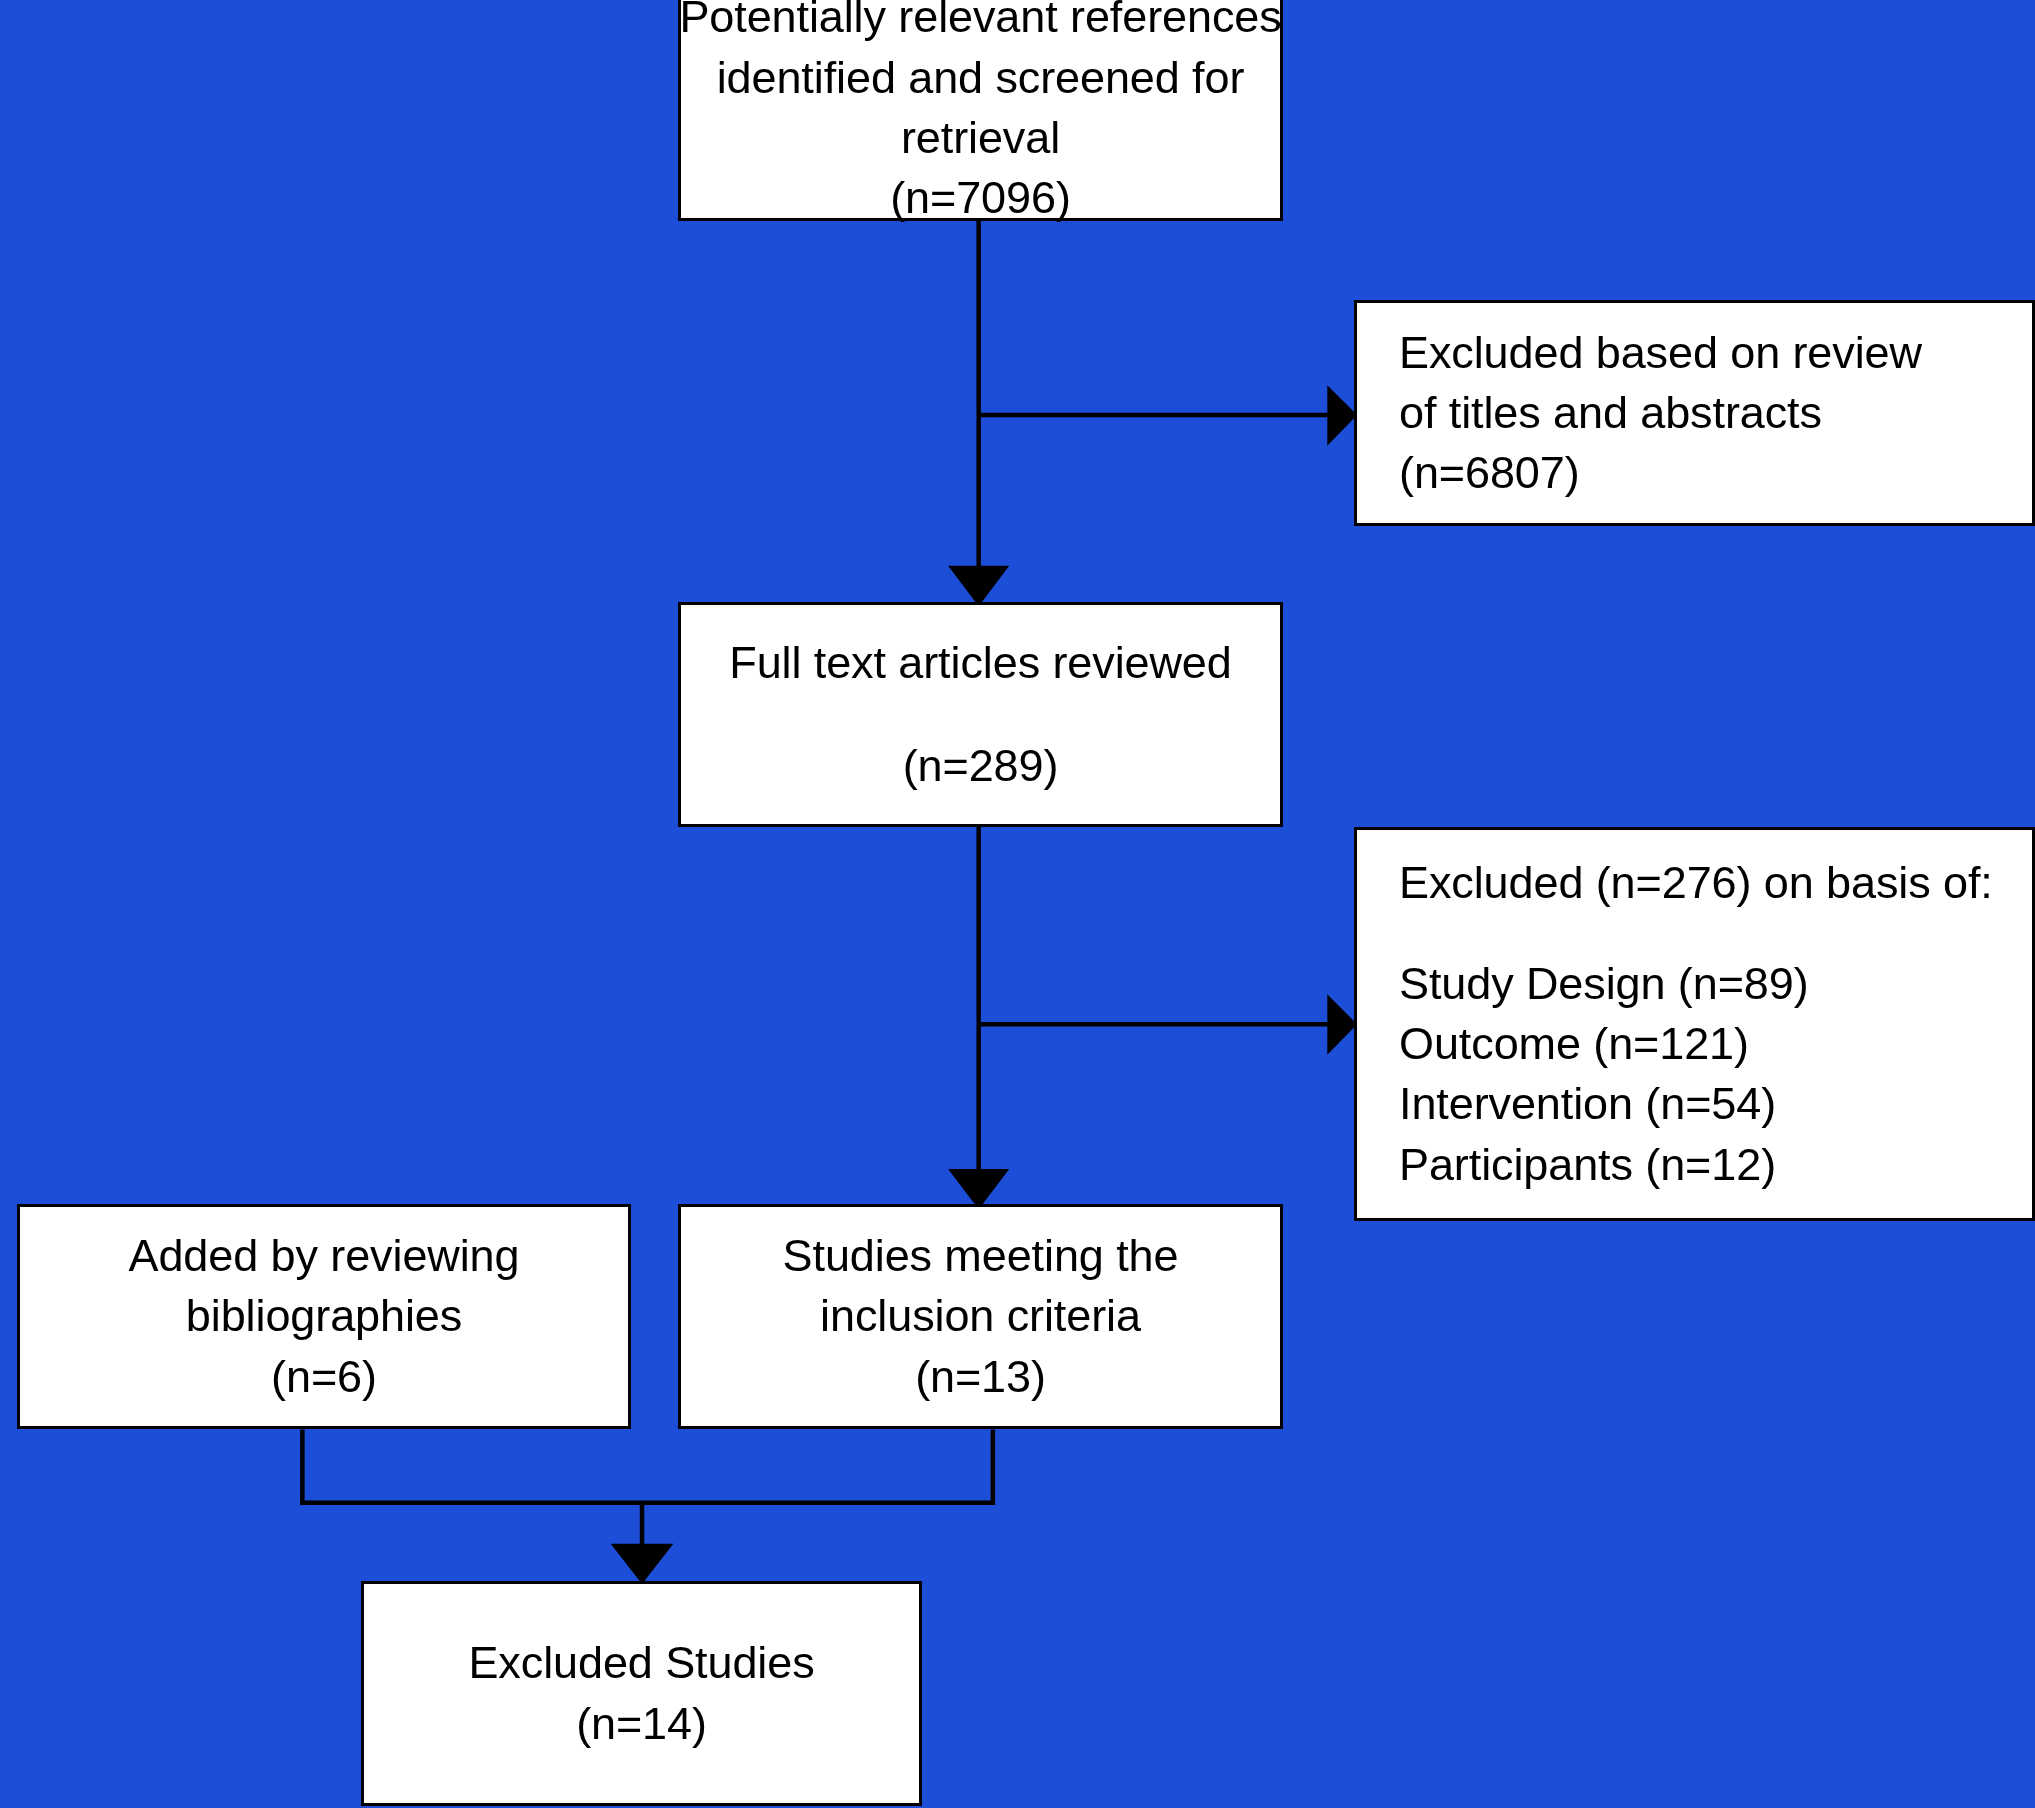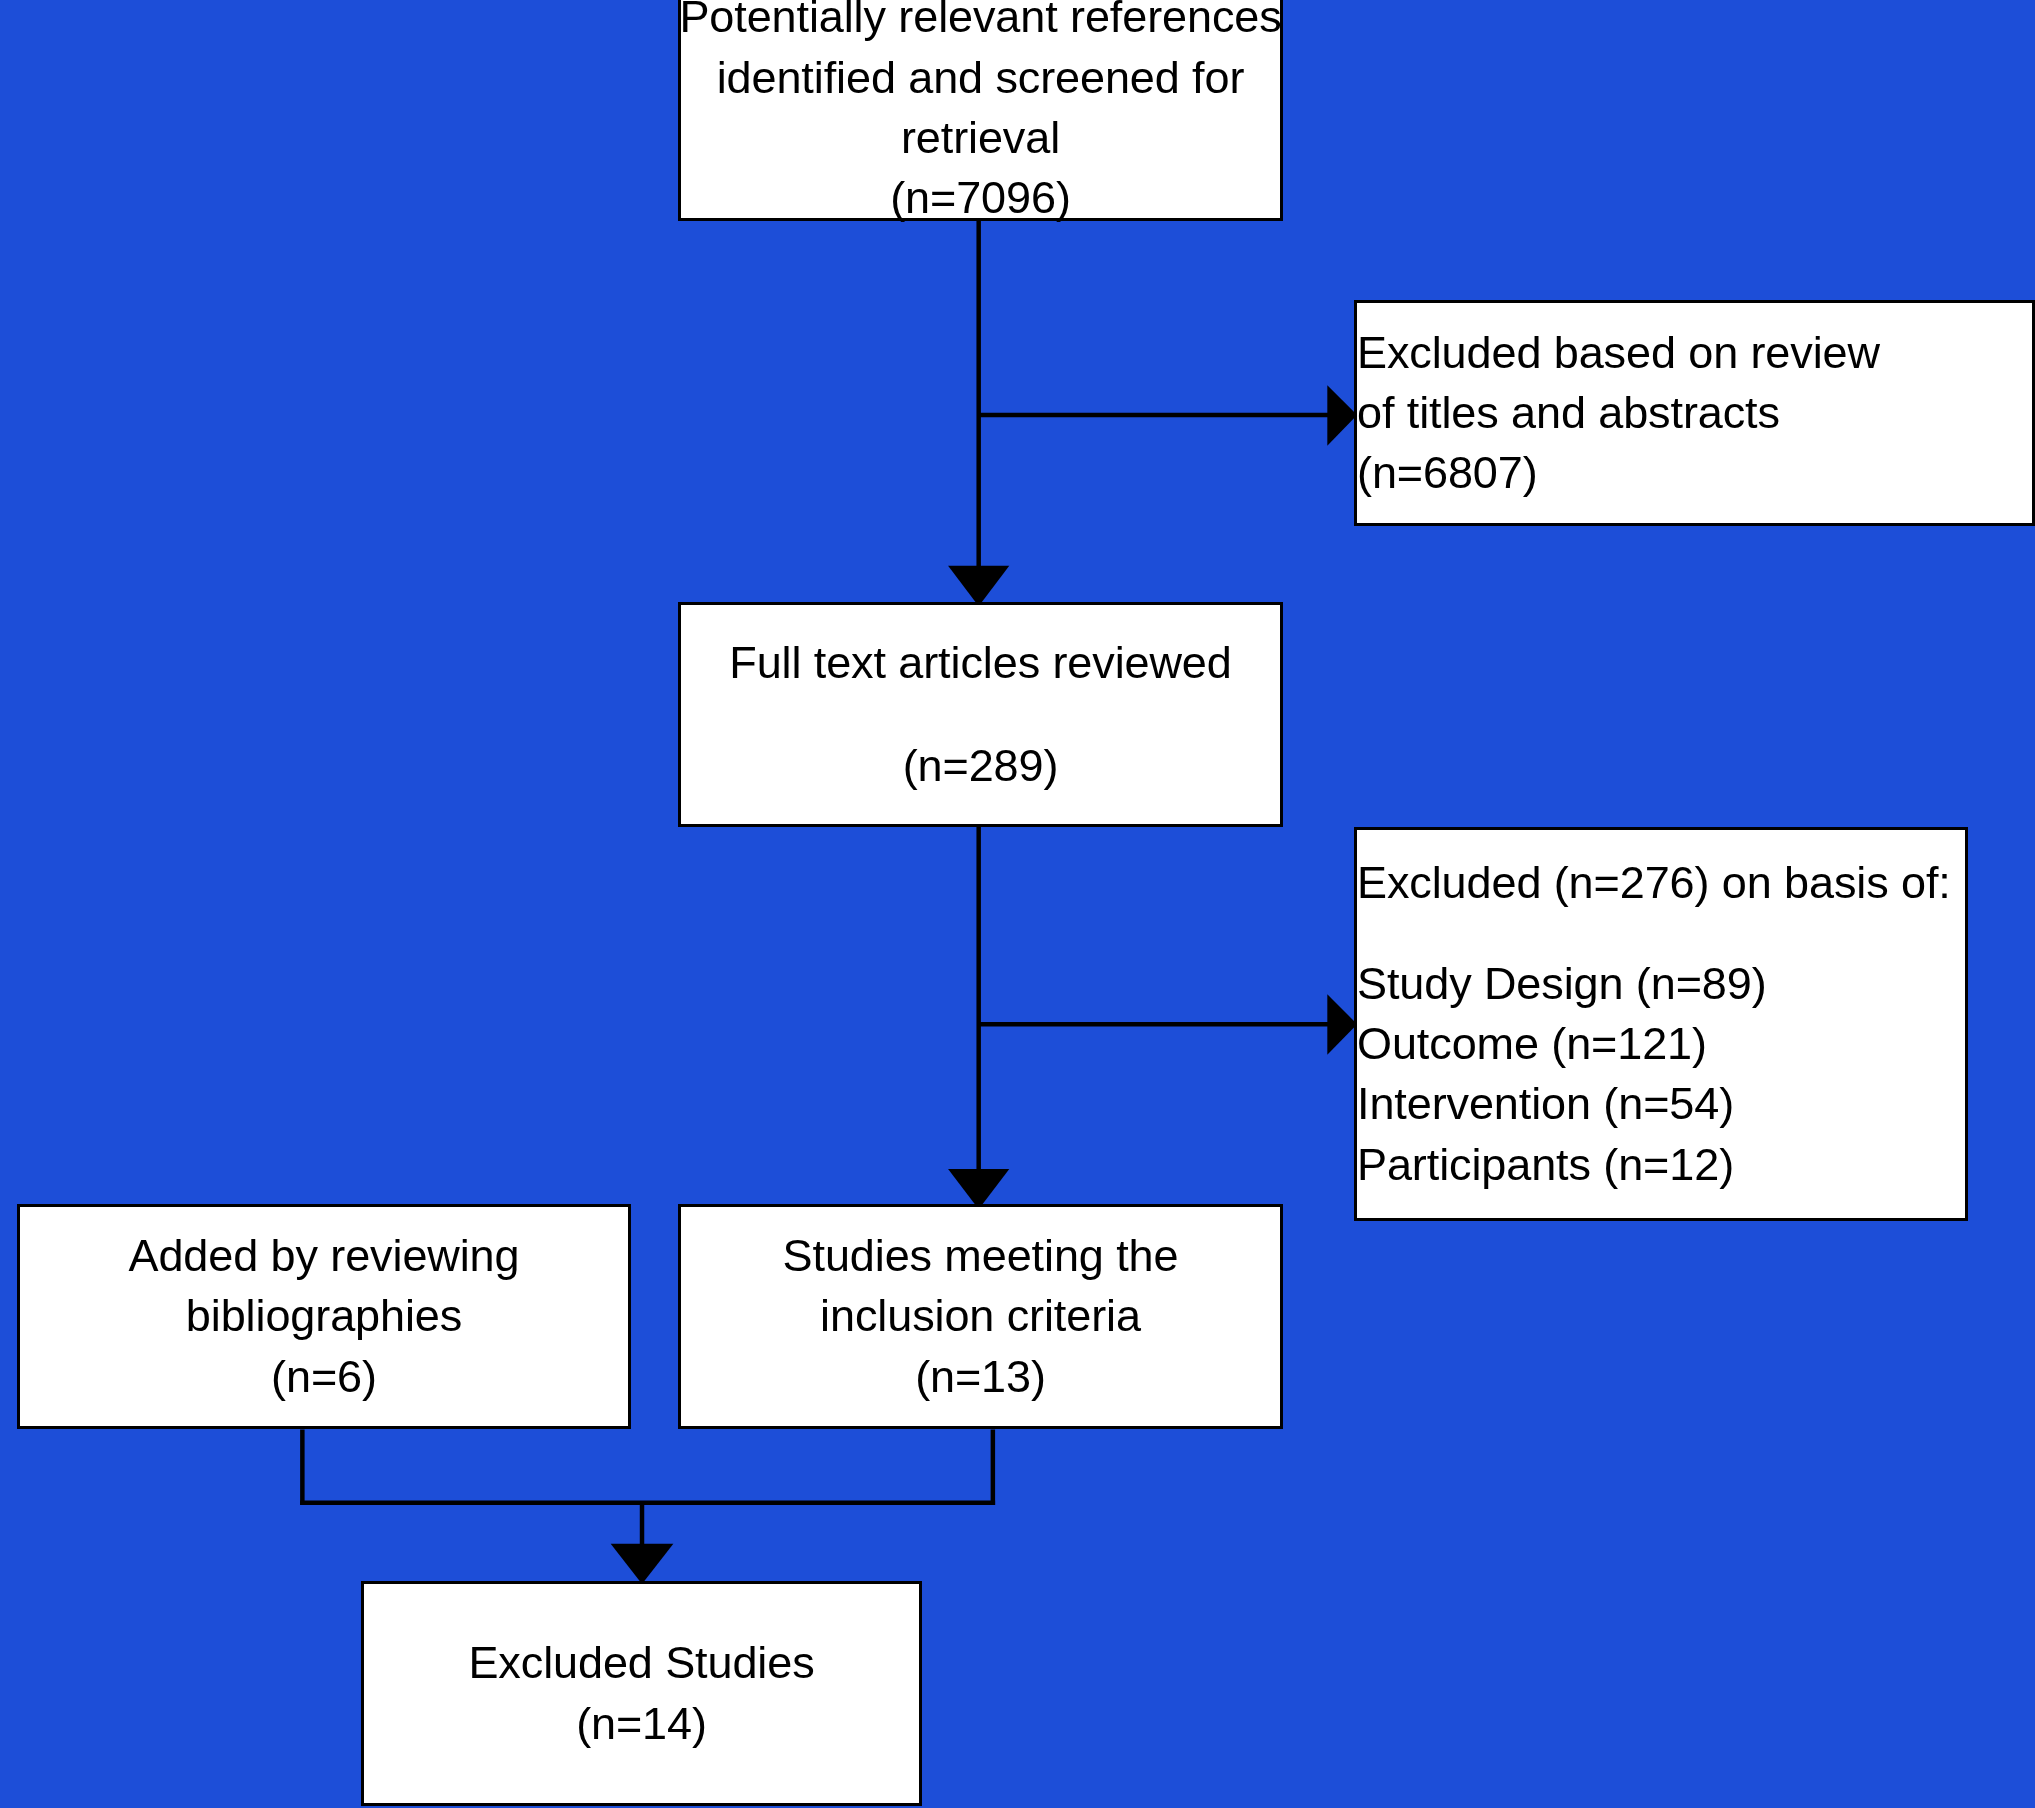--- a/index.html
+++ b/index.html
@@ -32,21 +32,21 @@
     background: #ffffff;
     display: flex;
     flex-direction: column;
     justify-content: center;
     color: #000000;
     font-size: 45px;
     line-height: 1.34;
     letter-spacing: -0.1px;
   }
   .node.center { align-items: center; text-align: center; }
-  .node.left   { align-items: flex-start; text-align: left; }
+  .node.left   { align-items: flex-start; text-align: left; padding-left: 42px; }
   .node .ln { display: block; white-space: pre; }
   .node .ln.spacer { height: 0.9em; }
 </style>
 </head>
 <body>
 
 <div id="flow-root">
 
   <svg id="flow-svg" viewBox="0 0 2726 2422" xmlns="http://www.w3.org/2000/svg">
 
@@ -90,21 +90,21 @@
     <span class="ln">Excluded based on review</span>
     <span class="ln">of titles and abstracts</span>
     <span class="ln">(n=6807)</span>
   </div>
 
   <div class="node center" style="left:678px; top:602px; width:605px; height:225px;gap:42px;">
     <span class="ln">Full text articles reviewed</span>
     <span class="ln">(n=289)</span>
   </div>
 
-  <div class="node left" style="left:1354px; top:827px; width:614px; height:394px;">
+  <div class="node left" style="left:1354px; top:827px; width:681px; height:394px;">
     <span class="ln">Excluded (n=276) on basis of:</span>
     <span class="ln spacer"></span>
     <span class="ln">Study Design (n=89)</span>
     <span class="ln">Outcome (n=121)</span>
     <span class="ln">Intervention (n=54)</span>
     <span class="ln">Participants (n=12)</span>
   </div>
 
   <div class="node center" style="left:0px; top:1204px; width:614px; height:225px;margin-left:17px;">
     <span class="ln">Added by reviewing</span>

